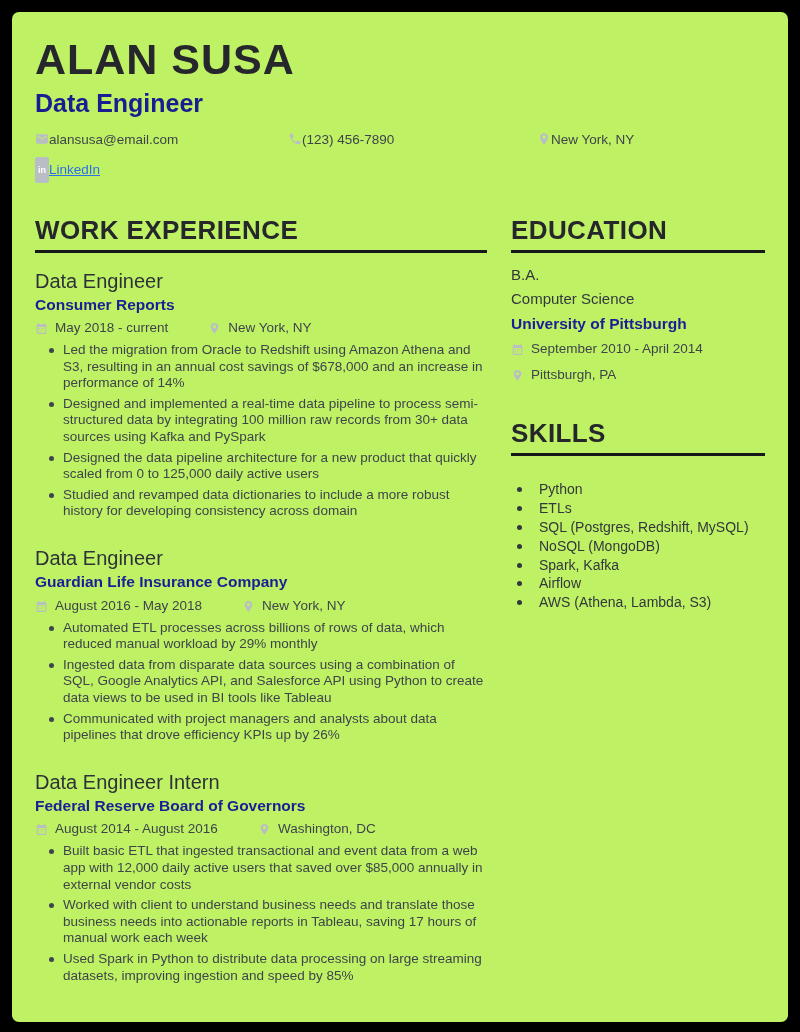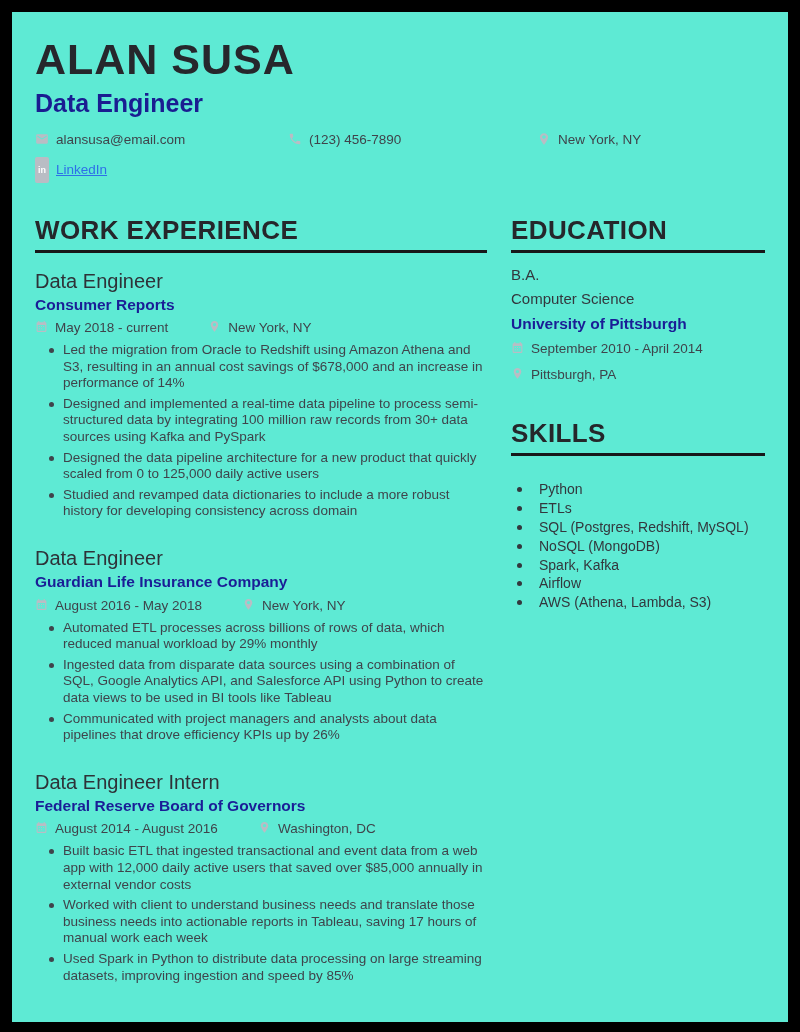--- a/index.html
+++ b/index.html
@@ -6,25 +6,26 @@
   html, body { width: 800px; }
   body {
     background: #000;
     font-family: "Liberation Sans", "DejaVu Sans", sans-serif;
     width: 800px;
     height: 1032px;
     padding: 12px 12px 10px 12px;
     overflow: hidden;
   }
   .page {
-    background: #5eead4;
+    background: #bef264;
     width: 776px;
     height: 1010px;
     padding: 26px 23px 0 23px;
     overflow: hidden;
+    border-radius: 7px;
   }
 
   
   .candidate-name {
     font-size: 43px;
     font-weight: 800;
     letter-spacing: 1px;
     color: #26272c;
     line-height: 1.0;
   }
@@ -38,21 +39,20 @@
   .contact-grid {
     margin-top: 14px;
     display: grid;
     grid-template-columns: 253px 249px 1fr;
     row-gap: 10px;
     align-items: center;
   }
   .contact-item {
     display: flex;
     align-items: center;
-    gap: 7px;
     font-size: 13.5px;
     color: #3f444b;
   }
   .icon { flex: 0 0 auto; display: inline-flex; }
   .icon svg { display: block; }
   .li-badge {
     width: 14px; height: 26px;
     background: #b9bdc4;
     border-radius: 2px;
     color: #ffffff;
@@ -104,21 +104,21 @@
     line-height: 1.2;
   }
   .meta-row {
     margin-top: 6px;
     display: flex;
     align-items: center;
     gap: 40px;
   }
   .meta-item {
     display: flex;
-    align-items: flex-start;
+    align-items: flex-end;
     gap: 7px;
     font-size: 13.5px;
     color: #3f444b;
   }
   ul.bullets {
     margin-top: 7px;
     list-style: none;
   }
   ul.bullets li {
     position: relative;

